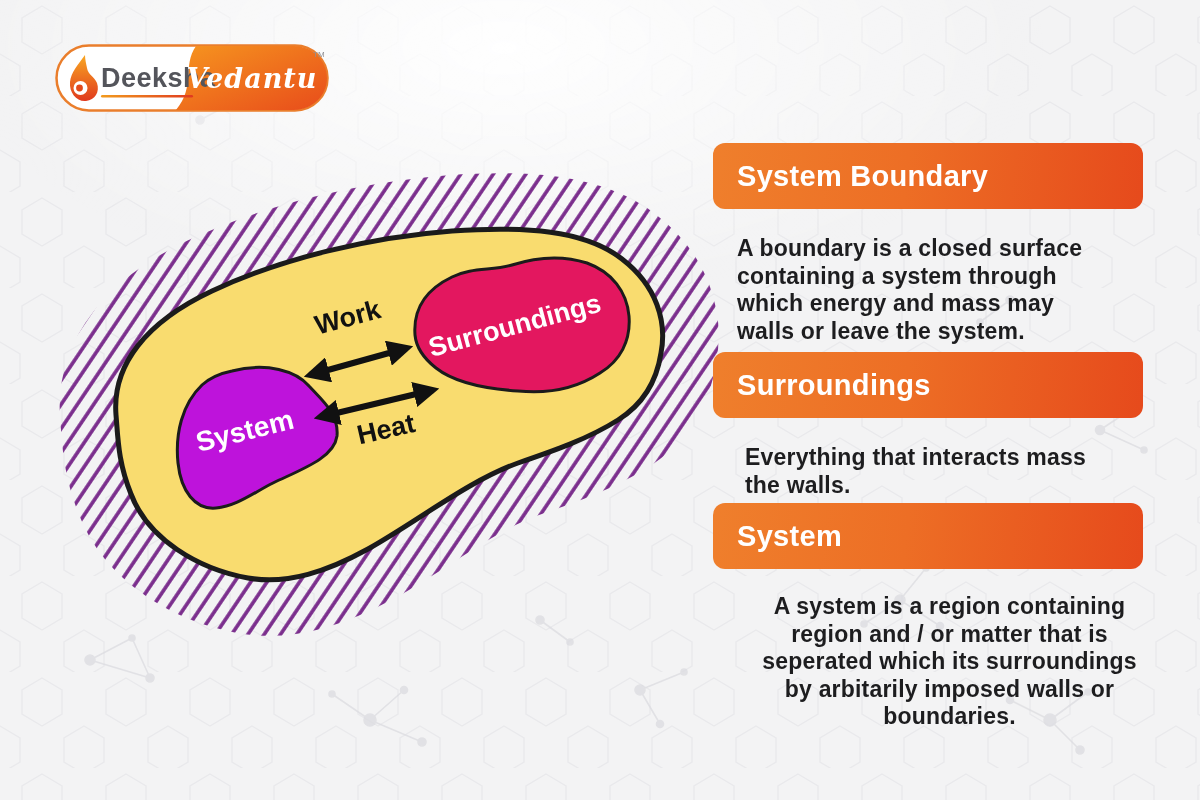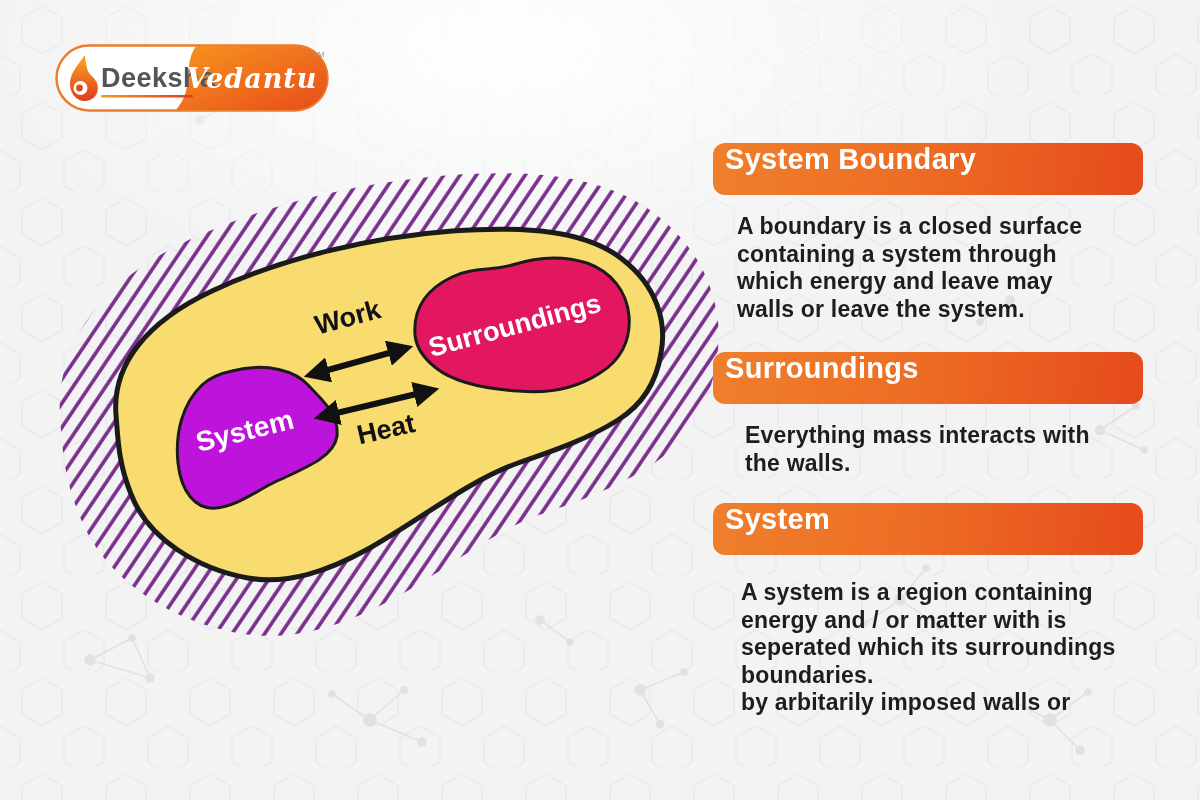--- a/index.html
+++ b/index.html
@@ -13,32 +13,32 @@
     background:radial-gradient(ellipse 900px 420px at 42% 6%, rgba(255,255,255,.95) 0%, rgba(255,255,255,0) 60%);
     pointer-events:none;z-index:1;
   }
   .bg-svg{position:absolute;left:0;top:0;z-index:0;}
   .logo-wrap{position:absolute;left:55px;top:44px;z-index:3;}
   .diagram-wrap{position:absolute;left:20px;top:150px;z-index:2;}
   .info-panel{position:absolute;left:713px;top:0;width:445px;z-index:3;}
   .section{position:absolute;left:0;width:445px;}
   .sec-1{top:143px;} .sec-2{top:352px;} .sec-3{top:503px;}
   .bar{
-    width:430px;height:52px;border-radius:12px;
+    width:430px;height:66px;border-radius:12px;
     background:linear-gradient(97deg,#EF7F2C 0%,#ED6E25 45%,#E64A1C 100%);
-    display:flex;align-items:flex-start;box-sizing:border-box;padding-left:12px;
+    display:flex;align-items:center;box-sizing:border-box;padding-left:24px;
   }
   .bar-title{
     color:#ffffff;font-size:29px;font-weight:700;letter-spacing:.3px;
   }
   .body-text{
-    margin-top:18px;color:#1d1d1f;font-size:23px;font-weight:700;
+    margin-top:26px;color:#1d1d1f;font-size:23px;font-weight:700;
     line-height:27.5px;letter-spacing:.2px;
   }
-  .pl1{padding-left:24px;} .pl2{padding-left:32px;} .pl3{padding-left:28px;}
+  .pl1{padding-left:24px;} .pl2{padding-left:32px;} .pl3{padding-left:28px;text-align:center;}
   .sec-3 .body-text{margin-top:24px;}
   text{font-family:"Liberation Sans",sans-serif;}
   .script-font{font-family:"DejaVu Serif",serif;font-style:italic;font-weight:bold;}
 </style>
 </head>
 <body>
 
 <svg class="bg-svg" width="1200" height="800" viewBox="0 0 1200 800">
   <defs>
     <pattern id="hexpat" patternUnits="userSpaceOnUse" width="84" height="96">
@@ -169,41 +169,41 @@
 
 <div class="info-panel">
 
   <div class="section sec-1">
     <div class="bar">
       <span class="bar-title">System Boundary</span>
     </div>
     <div class="body-text pl1">
       <div>A boundary is a closed surface</div>
       <div>containing a system through</div>
-      <div>which energy and leave may</div>
+      <div>which energy and mass may</div>
       <div>walls or leave the system.</div>
     </div>
   </div>
 
   <div class="section sec-2">
     <div class="bar">
       <span class="bar-title">Surroundings</span>
     </div>
     <div class="body-text pl2">
-      <div>Everything mass interacts with</div>
+      <div>Everything that interacts mass</div>
       <div>the walls.</div>
     </div>
   </div>
 
   <div class="section sec-3">
     <div class="bar">
       <span class="bar-title">System</span>
     </div>
     <div class="body-text pl3">
       <div>A system is a region containing</div>
-      <div>energy and / or matter with is</div>
+      <div>region and / or matter that is</div>
       <div>seperated which its surroundings</div>
+      <div>by arbitarily imposed walls or</div>
       <div>boundaries.</div>
-      <div>by arbitarily imposed walls or</div>
     </div>
   </div>
 
 </div>
 
 </body></html>

